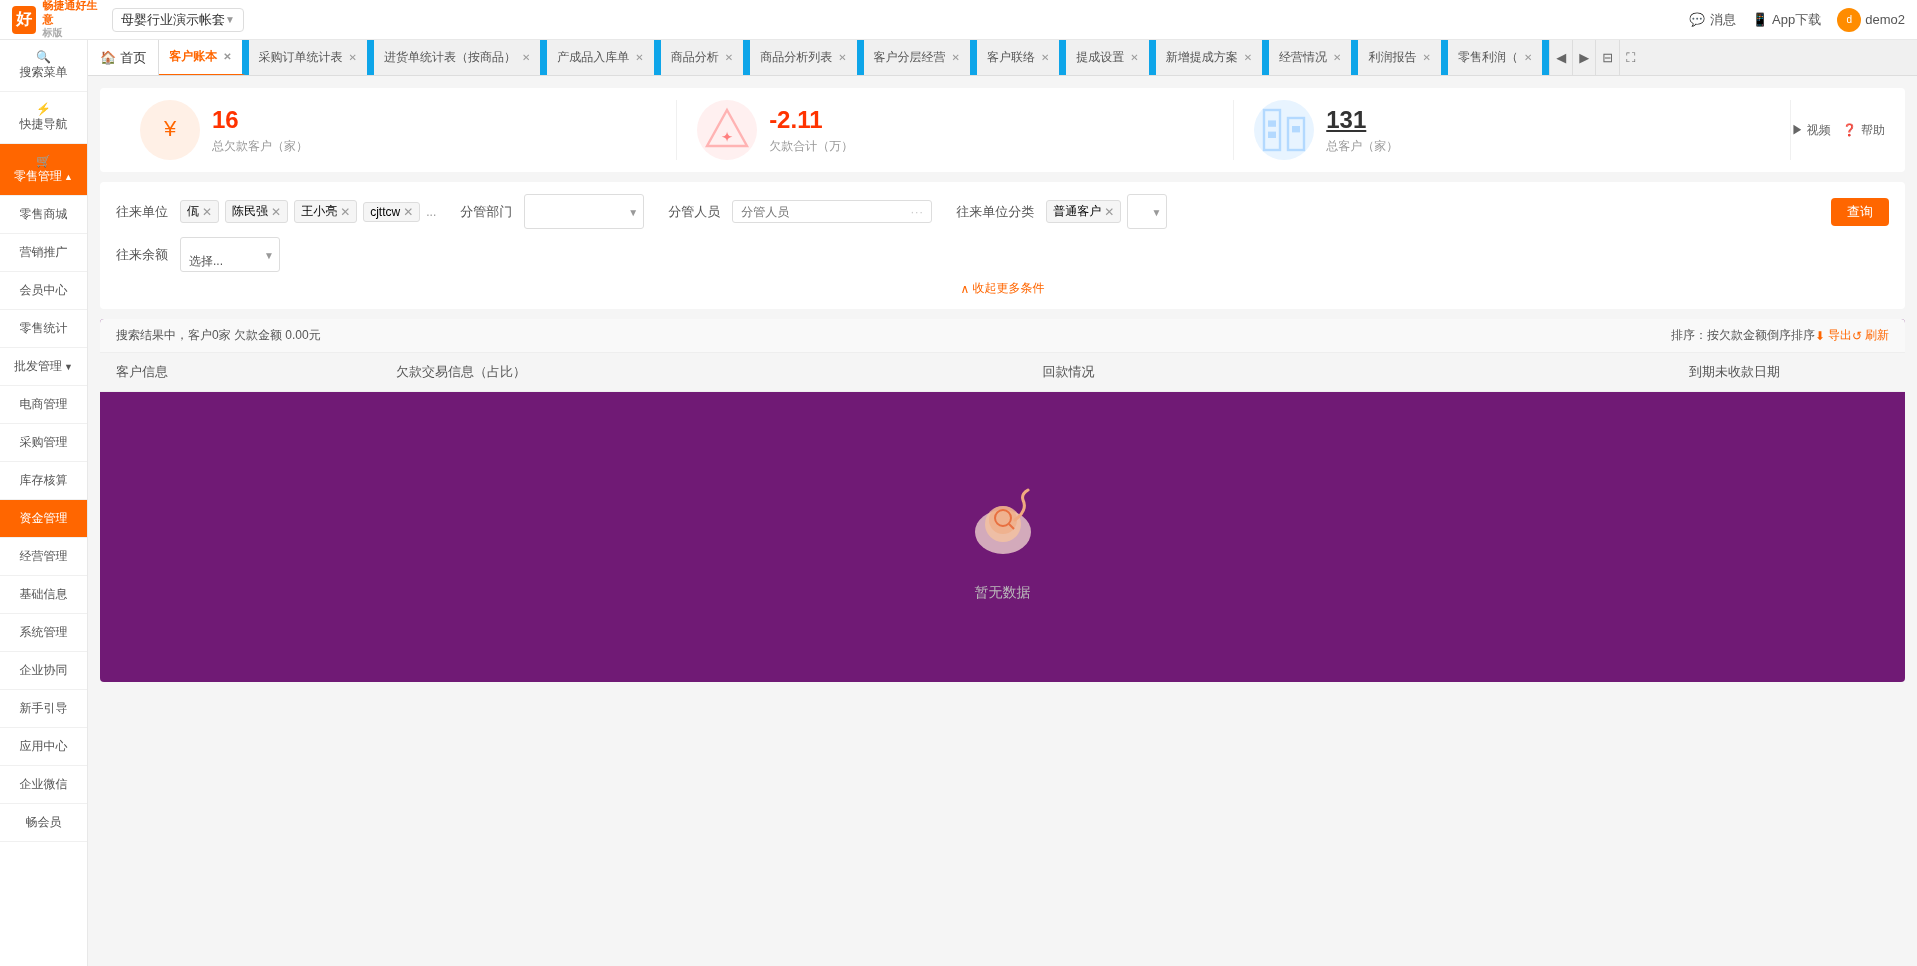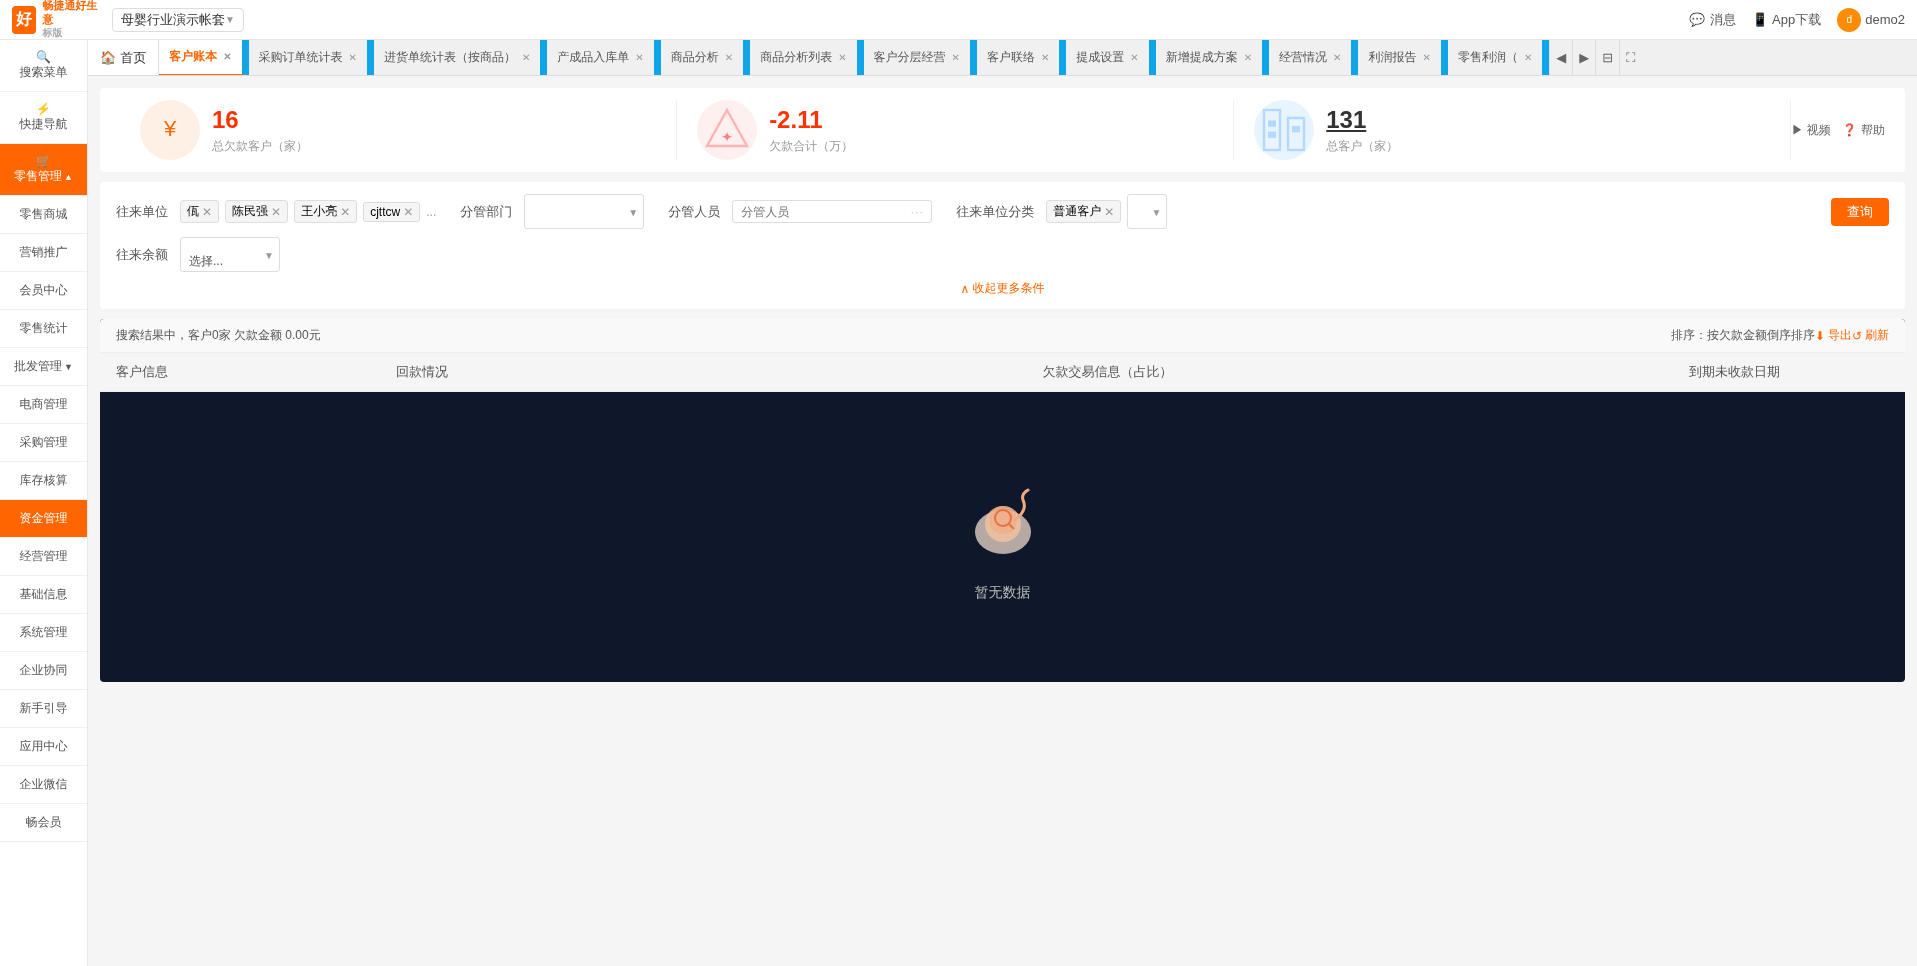--- a/index.html
+++ b/index.html
@@ -254,21 +254,21 @@
     .result-actions {
       display: flex; align-items: center; gap: 0;
     }
     .result-action-btn {
       display: flex; align-items: center; gap: 3px;
       cursor: pointer; color: #ff6600; font-size: 12px;
     }
 
     
     .data-table {
-      background: #0f172a;
+      background: #701a75;
       border-radius: 4px;
       overflow: hidden;
     }
     .table-header {
       display: grid;
       grid-template-columns: 280px 1fr 1fr 200px;
       background: #f5f5f5;
       border-bottom: 1px solid #eee;
       padding: 10px 16px;
     }
@@ -593,22 +593,22 @@
             </div>
             <div class="result-action-btn">
               <span>↺</span>
               <span>刷新</span>
             </div>
           </div>
         </div>
 
         <div class="table-header">
           <div class="th">客户信息</div>
+          <div class="th">欠款交易信息（占比）</div>
           <div class="th">回款情况</div>
-          <div class="th">欠款交易信息（占比）</div>
           <div class="th">到期未收款日期</div>
         </div>
 
         <div class="empty-state">
           <div class="empty-icon">
             <svg width="100" height="100" viewBox="0 0 100 100">
 
               <ellipse cx="50" cy="60" rx="28" ry="22" fill="#fde8d8" opacity="0.7"></ellipse>
               <circle cx="50" cy="52" r="18" fill="#f5c3a0" opacity="0.8"></circle>
               <circle cx="50" cy="48" r="14" fill="#f0aa80" opacity="0.6"></circle>

